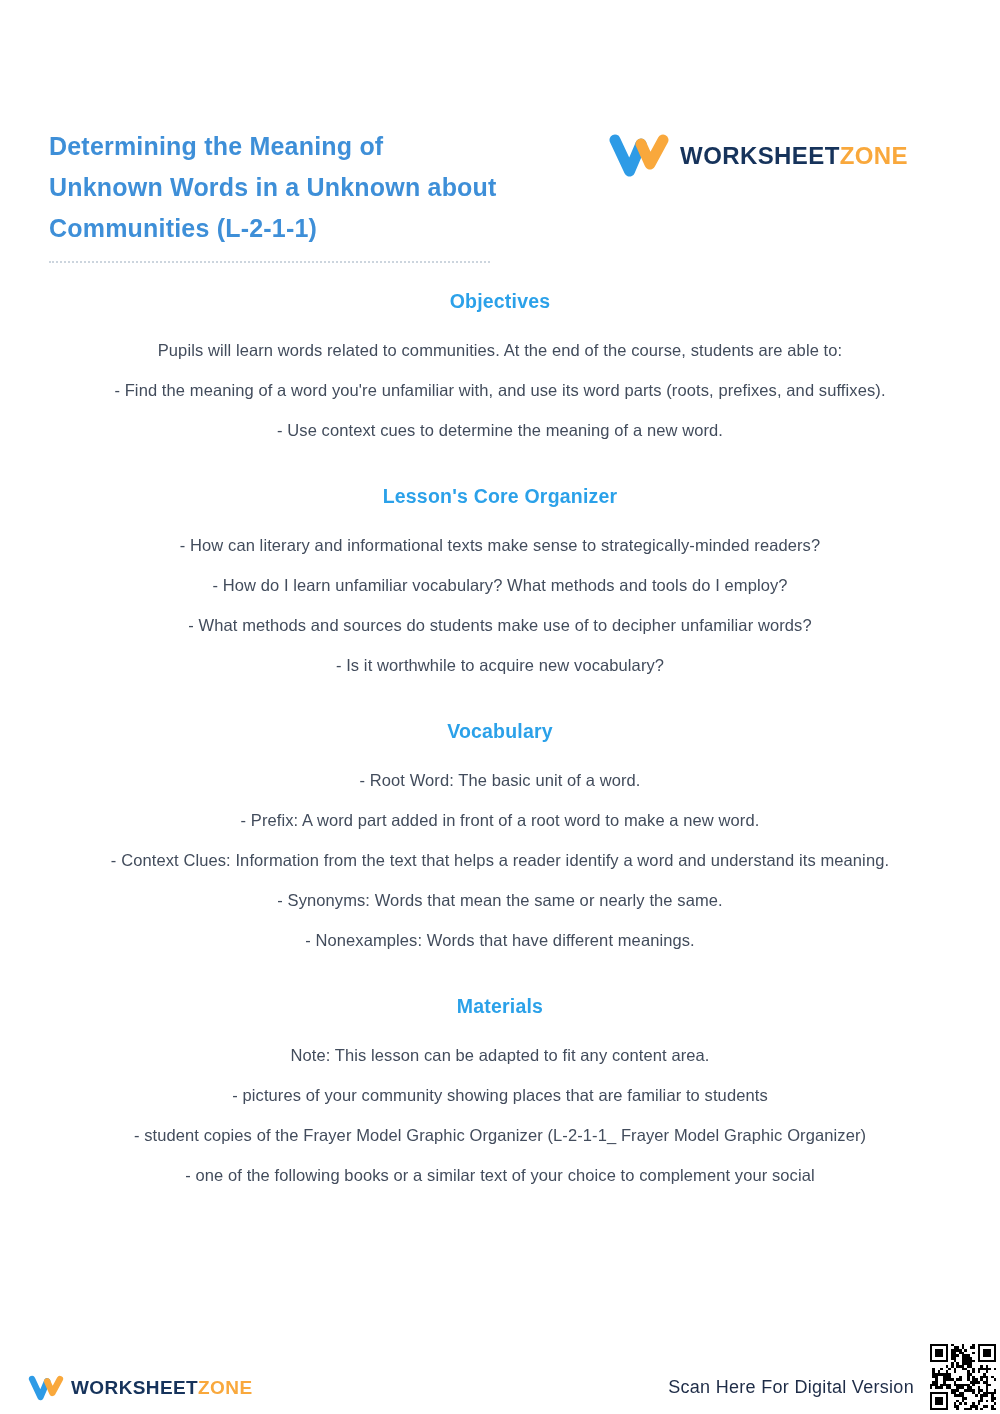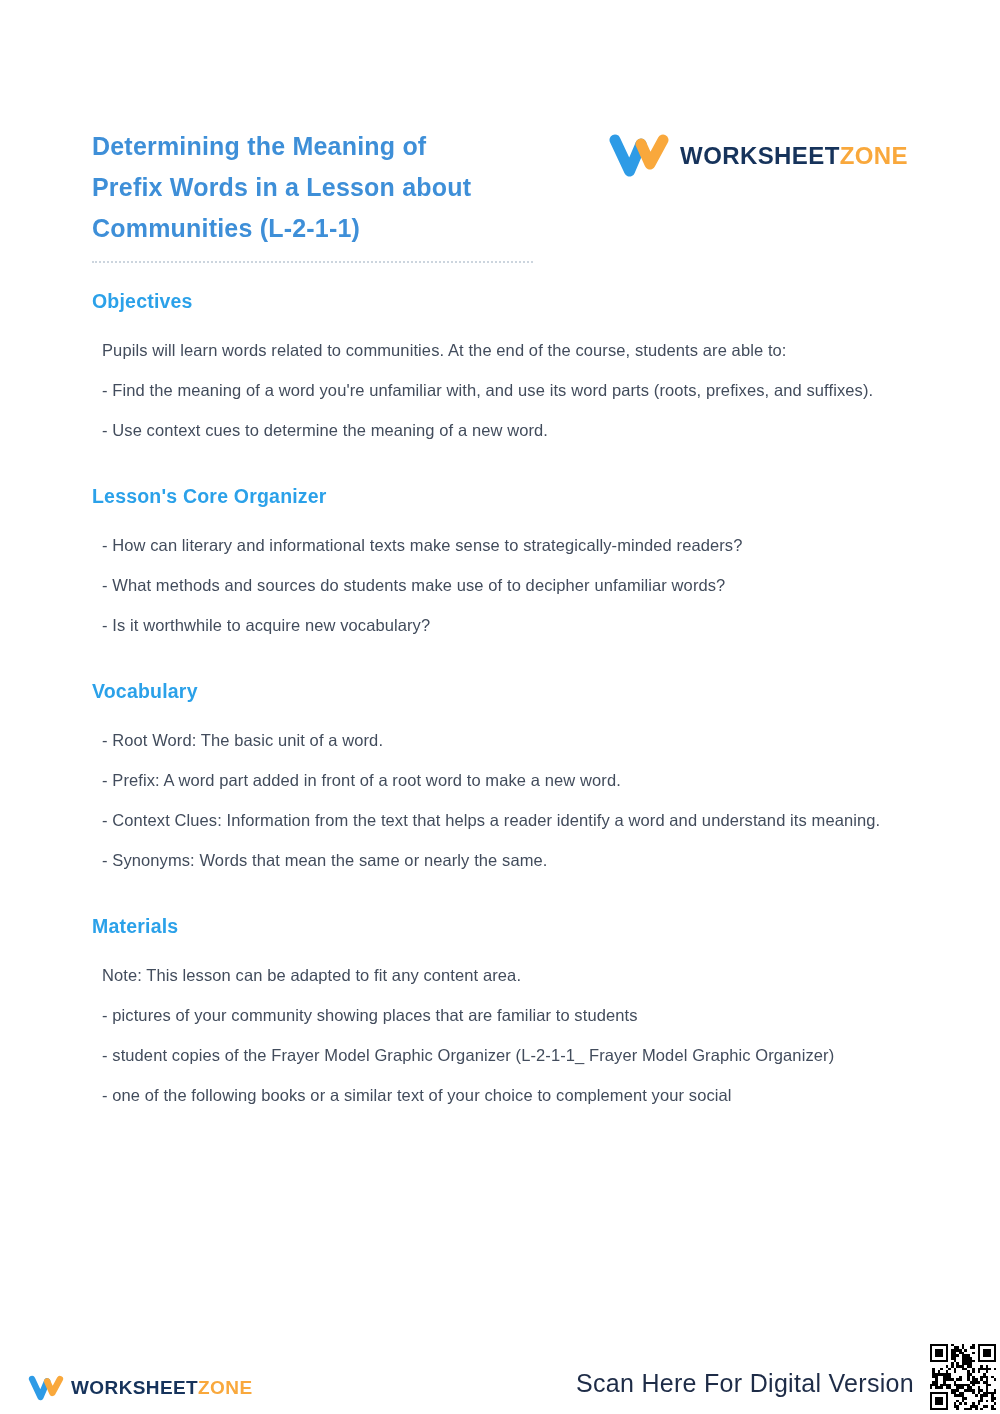--- a/index.html
+++ b/index.html
@@ -12,21 +12,21 @@
     background: #ffffff;
     font-family: "Liberation Sans", sans-serif;
     overflow: hidden;
   }
 
   
   .doc-header {
     display: flex;
     justify-content: space-between;
     align-items: flex-start;
-    padding: 126px 92px 0 92px;
+    padding: 126px 92px 0 49px;
   }
   .title-wrap { width: 462px; }
   .title-line {
     color: #3e8fd8;
     font-size: 25px;
     line-height: 41px;
     font-weight: 600;
     letter-spacing: 0.2px;
   }
   .title-separator {
@@ -36,21 +36,21 @@
     height: 0;
   }
   .brand { display: flex; align-items: center; gap: 10px; margin-top: 6px; }
   .brand-mark svg { display: block; }
   .wordmark { font-size: 24px; font-weight: bold; letter-spacing: 0.4px; white-space: nowrap; }
   .wm-a { color: #16335b; }
   .wm-b { color: #f9a83c; }
 
   
   .content { padding: 0 92px; }
-  .section { margin-top: 38px; }
+  .section { margin-top: 38px; text-align: center; }
   .section.first { margin-top: 25px; }
   .sec-heading {
     margin: 0 0 21px 0;
     color: #2ba1e9;
     font-size: 19.5px;
     line-height: 26px;
     font-weight: bold;
     letter-spacing: 0.2px;
   }
   .body-line {
@@ -70,21 +70,21 @@
     display: flex;
     align-items: center;
     gap: 7px;
   }
   .footer-brand .wordmark { font-size: 19px; }
   .scan-text {
     position: absolute;
     right: 86px;
     bottom: 16px;
     color: #1e2c47;
-    font-size: 25px;
+    font-size: 18px;
     font-weight: 500;
     letter-spacing: 0.3px;
     white-space: nowrap;
   }
   .qr {
     position: absolute;
     right: 1px;
     bottom: 1px;
     width: 72px;
     height: 72px;
@@ -92,21 +92,21 @@
   .qr svg { display: block; width: 72px; height: 72px; }
 </style>
 </head>
 <body>
 
 <div class="page">
 
   <header class="doc-header">
     <div class="title-wrap">
       <div class="title-line">Determining the Meaning of</div>
-      <div class="title-line">Prefix Words in a Lesson about</div>
+      <div class="title-line">Unknown Words in a Unknown about</div>
       <div class="title-line">Communities (L-2-1-1)</div>
       <div class="title-separator"></div>
     </div>
 
     <div class="brand">
       <span class="brand-mark">
         <svg width="62" height="47" viewBox="0 0 62 47" aria-hidden="true">
           <path d="M7 8 L21.5 39 L33 12" fill="none" stroke="#2e9be6" stroke-width="11" stroke-linecap="round" stroke-linejoin="round"></path>
           <path d="M33 12 L42 32 L55 8" fill="none" stroke="#f9a83c" stroke-width="11" stroke-linecap="round" stroke-linejoin="round"></path>
         </svg>
@@ -120,30 +120,32 @@
     <section class="section first">
       <h2 class="sec-heading">Objectives</h2>
       <p class="body-line">Pupils will learn words related to communities. At the end of the course, students are able to:</p>
       <p class="body-line">- Find the meaning of a word you're unfamiliar with, and use its word parts (roots, prefixes, and suffixes).</p>
       <p class="body-line">- Use context cues to determine the meaning of a new word.</p>
     </section>
 
     <section class="section">
       <h2 class="sec-heading">Lesson's Core Organizer</h2>
       <p class="body-line">- How can literary and informational texts make sense to strategically-minded readers?</p>
+      <p class="body-line">- How do I learn unfamiliar vocabulary? What methods and tools do I employ?</p>
       <p class="body-line">- What methods and sources do students make use of to decipher unfamiliar words?</p>
       <p class="body-line">- Is it worthwhile to acquire new vocabulary?</p>
     </section>
 
     <section class="section">
       <h2 class="sec-heading">Vocabulary</h2>
       <p class="body-line">- Root Word: The basic unit of a word.</p>
       <p class="body-line">- Prefix: A word part added in front of a root word to make a new word.</p>
       <p class="body-line">- Context Clues: Information from the text that helps a reader identify a word and understand its meaning.</p>
       <p class="body-line">- Synonyms: Words that mean the same or nearly the same.</p>
+      <p class="body-line">- Nonexamples: Words that have different meanings.</p>
     </section>
 
     <section class="section">
       <h2 class="sec-heading">Materials</h2>
       <p class="body-line">Note: This lesson can be adapted to fit any content area.</p>
       <p class="body-line">- pictures of your community showing places that are familiar to students</p>
       <p class="body-line">- student copies of the Frayer Model Graphic Organizer (L-2-1-1_ Frayer Model Graphic Organizer)</p>
       <p class="body-line">- one of the following books or a similar text of your choice to complement your social</p>
     </section>
 

